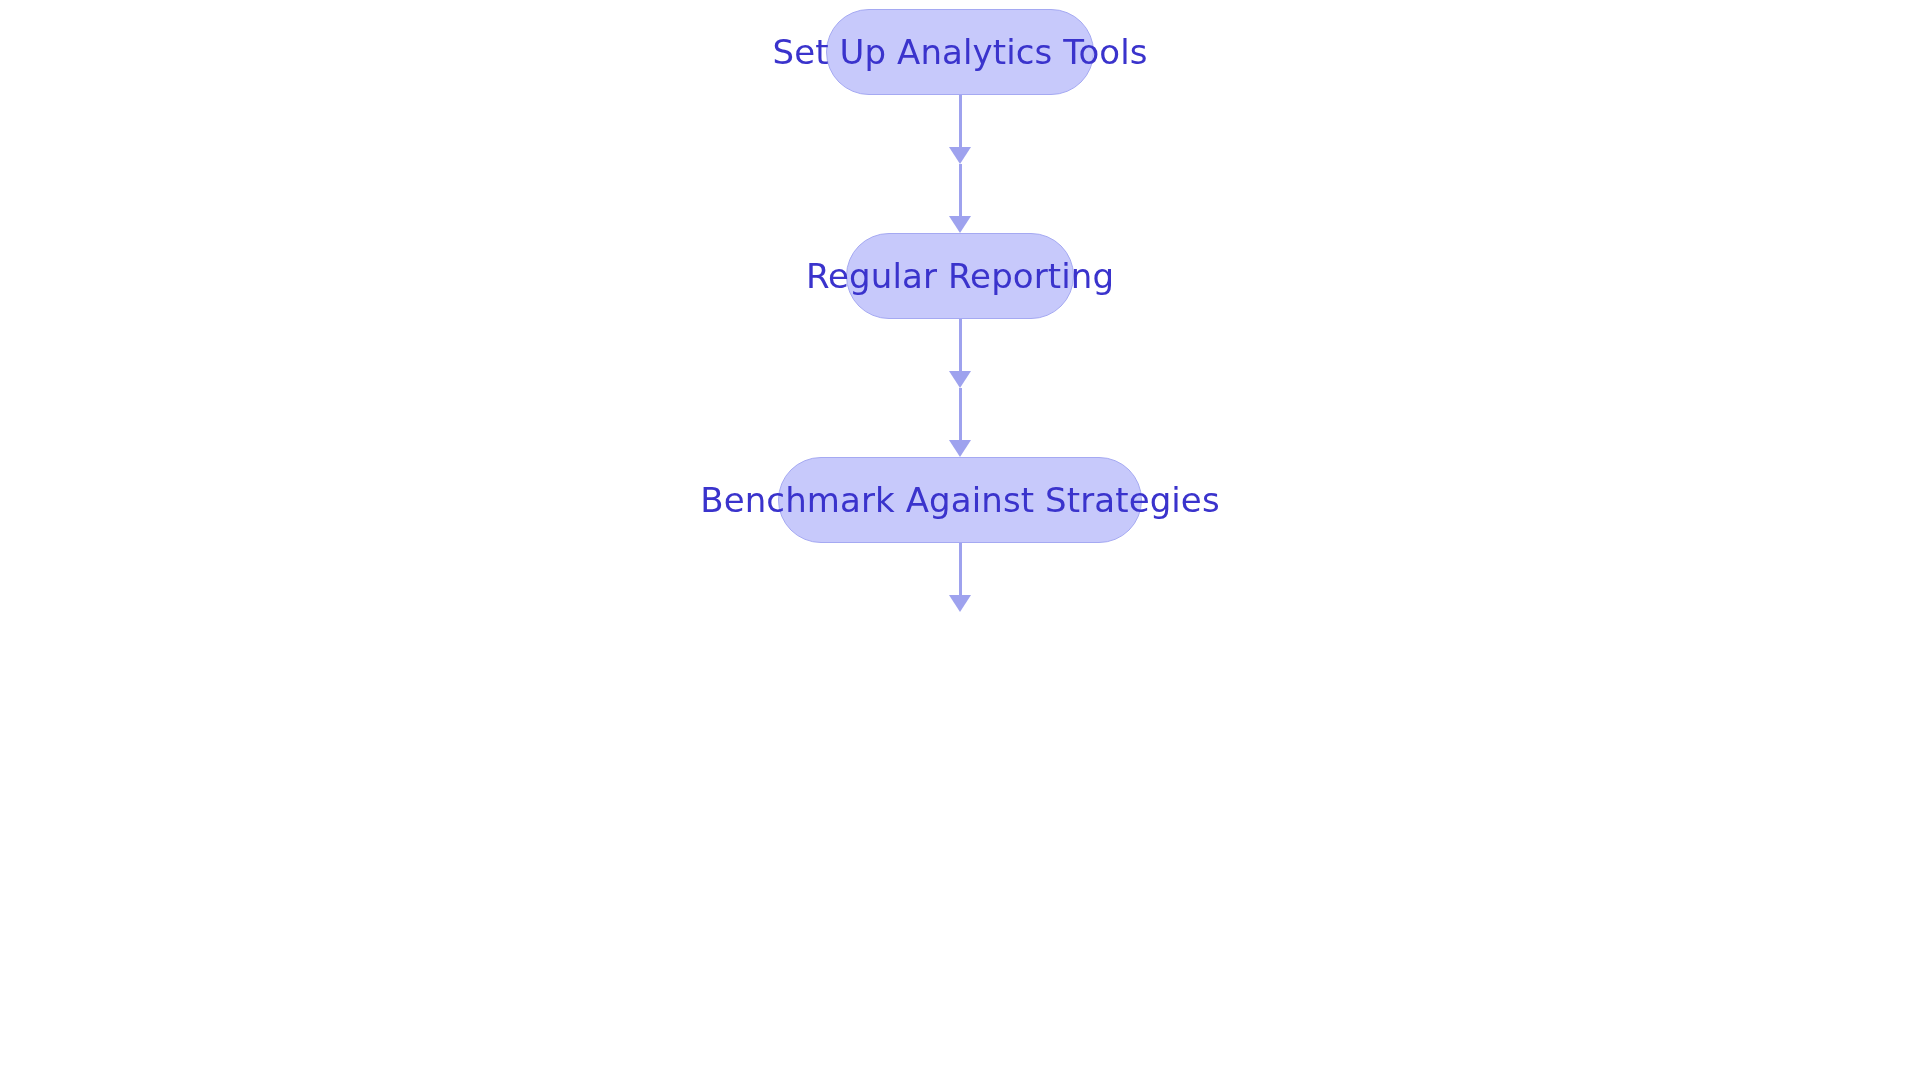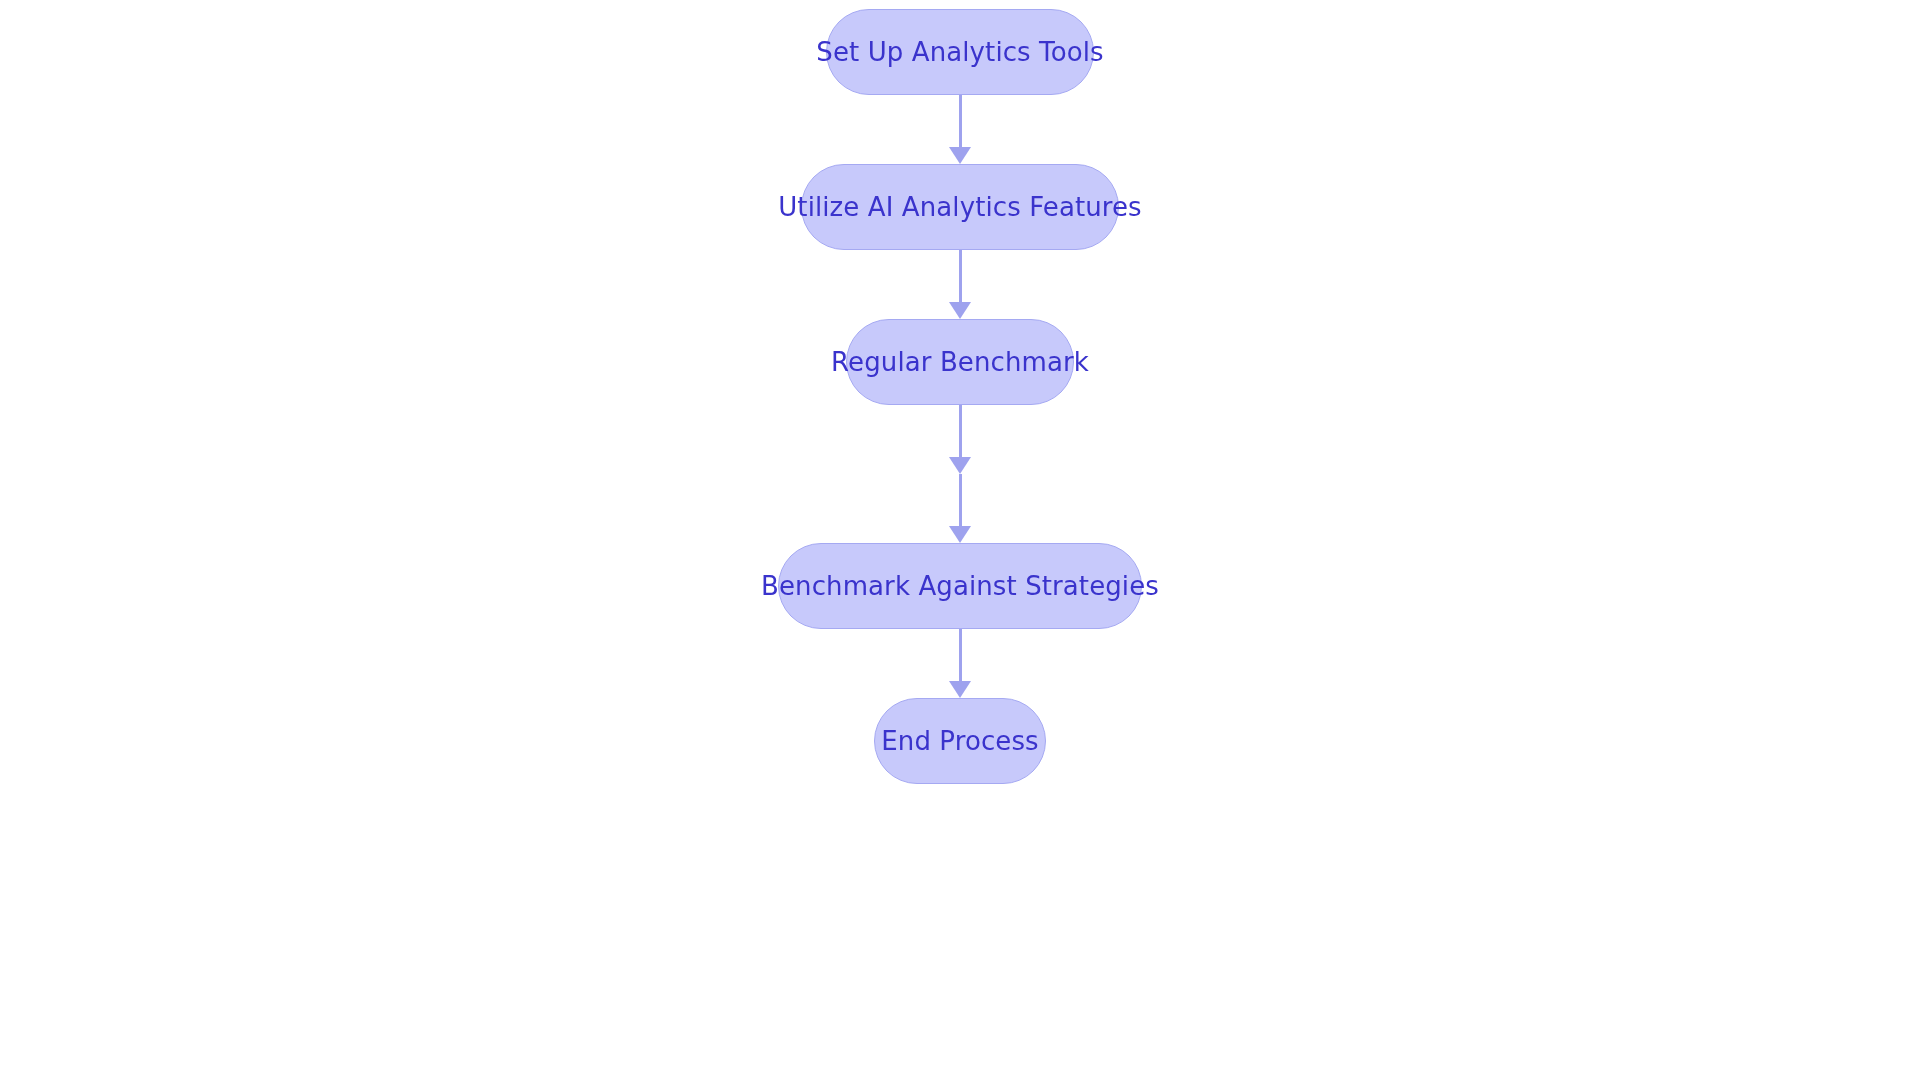--- a/index.html
+++ b/index.html
@@ -42,21 +42,21 @@
     border-radius: 43px;
     display: flex;
     align-items: center;
     justify-content: center;
     padding: 0 26px;
     flex: 0 0 auto;
   }
 
   .flow-node-label {
     color: #3a33cc;
-    font-size: 26px;
+    font-size: 34px;
     line-height: 1;
     letter-spacing: 0.1px;
     white-space: nowrap;
     font-weight: 400;
   }
 
   
   .flow-connector {
     flex: 0 0 auto;
     width: 40px;
@@ -88,31 +88,28 @@
 
     <div class="flow-node" style="width:268px; margin-top:9px;">
       <span class="flow-node-label">Set Up Analytics Tools</span>
     </div>
 
     <div class="flow-connector" style="height:69px;">
       <div class="connector-stem"></div>
       <div class="connector-head"></div>
     </div>
 
-    <div class="flow-node" style="width:318px;">
-      <span class="flow-node-label">Utilize AI Analytics Features</span>
-    </div>
 
     <div class="flow-connector" style="height:69px;">
       <div class="connector-stem"></div>
       <div class="connector-head"></div>
     </div>
 
     <div class="flow-node" style="width:228px;">
-      <span class="flow-node-label">Regular Benchmark</span>
+      <span class="flow-node-label">Regular Reporting</span>
     </div>
 
     <div class="flow-connector" style="height:69px;">
       <div class="connector-stem"></div>
       <div class="connector-head"></div>
     </div>
 
 
     <div class="flow-connector" style="height:69px;">
       <div class="connector-stem"></div>
@@ -121,18 +118,15 @@
 
     <div class="flow-node" style="width:364px;">
       <span class="flow-node-label">Benchmark Against Strategies</span>
     </div>
 
     <div class="flow-connector" style="height:69px;">
       <div class="connector-stem"></div>
       <div class="connector-head"></div>
     </div>
 
-    <div class="flow-node" style="width:172px;">
-      <span class="flow-node-label">End Process</span>
-    </div>
 
   </div>
 </div>
 
 </body></html>

